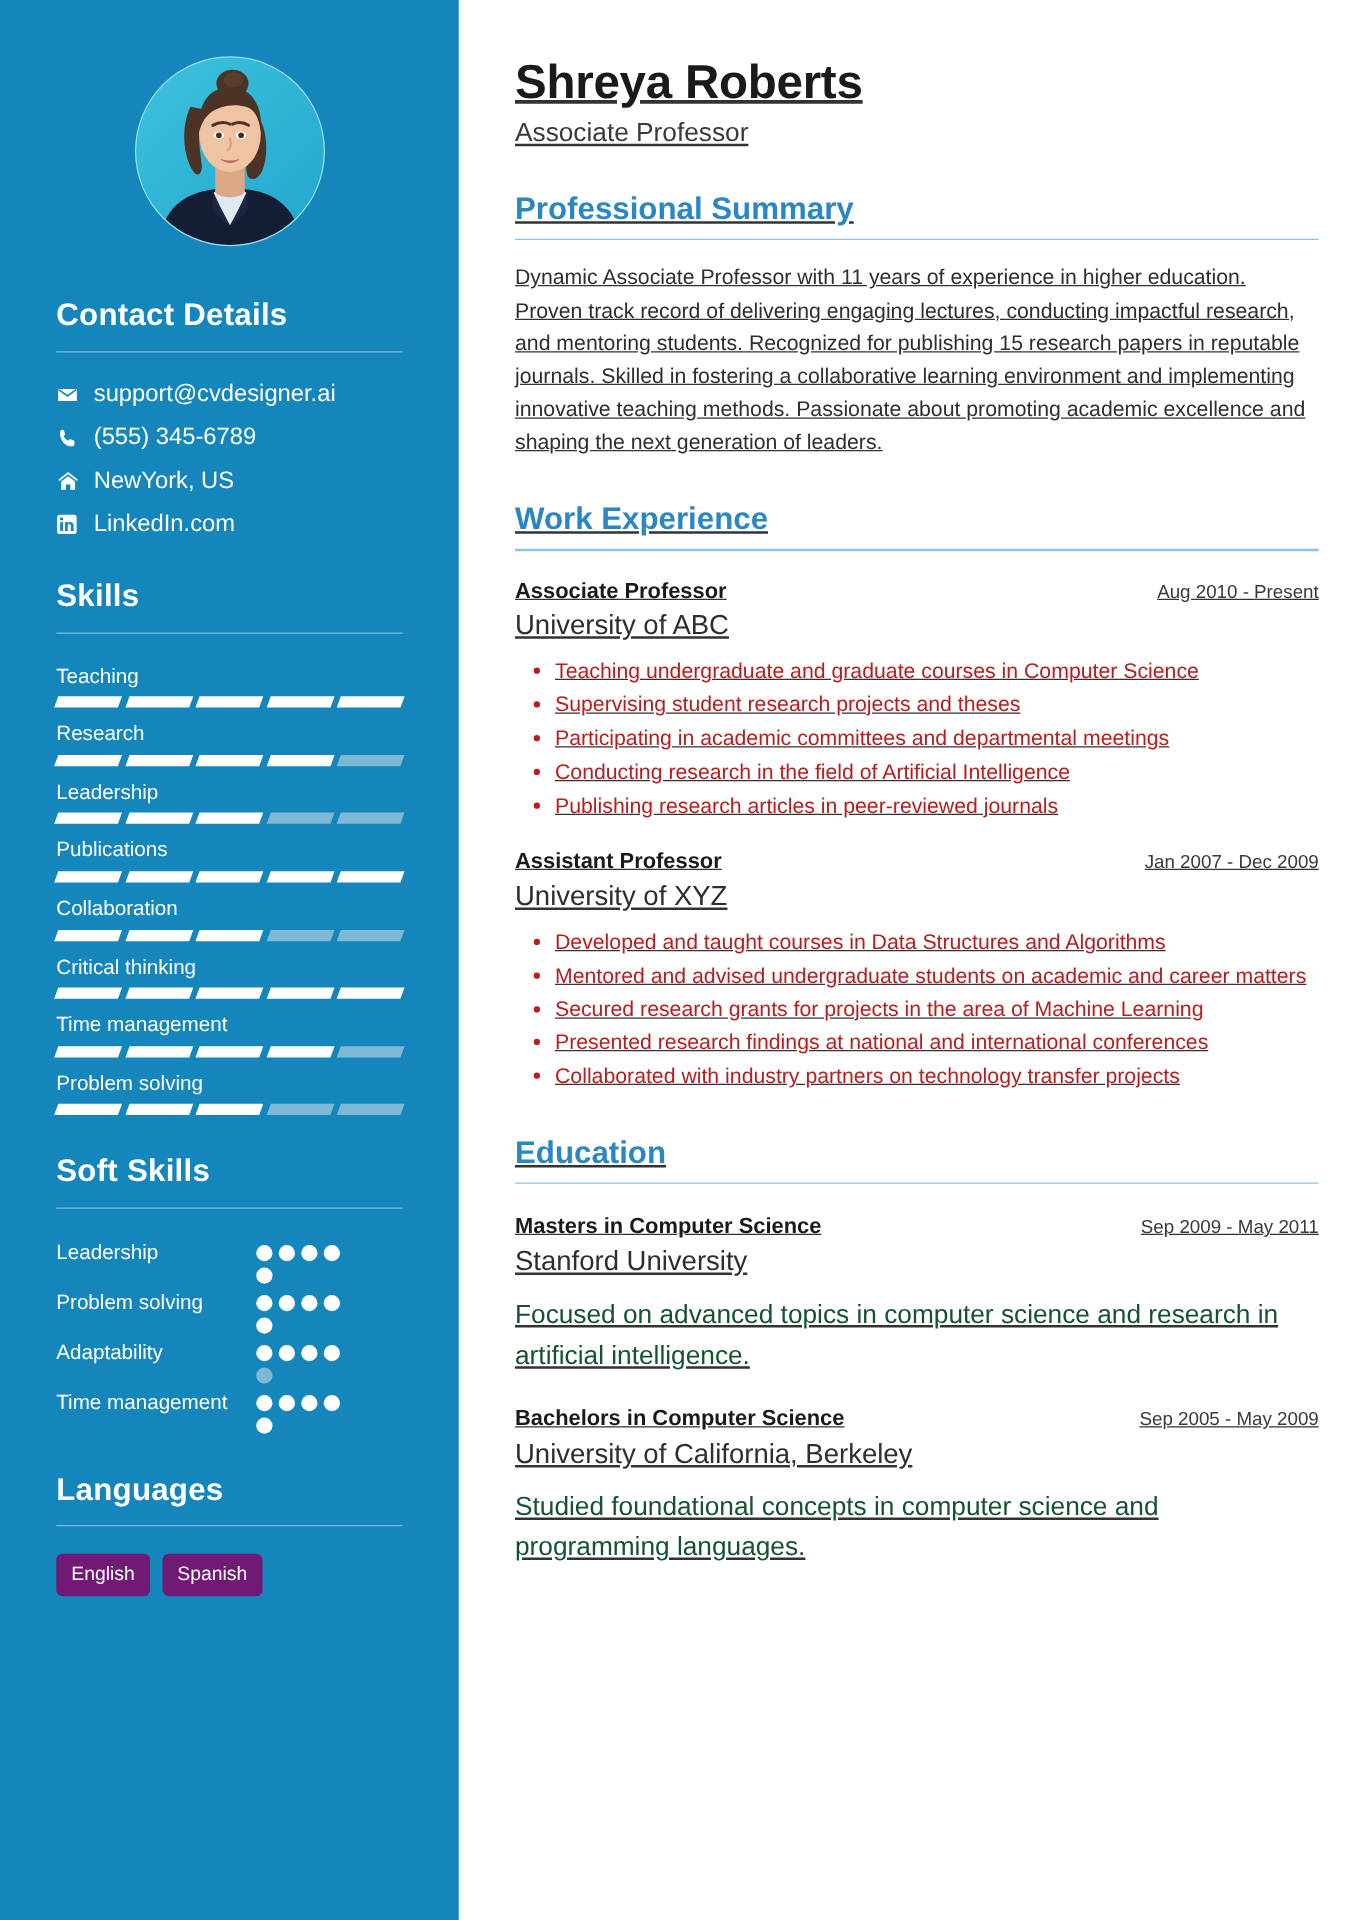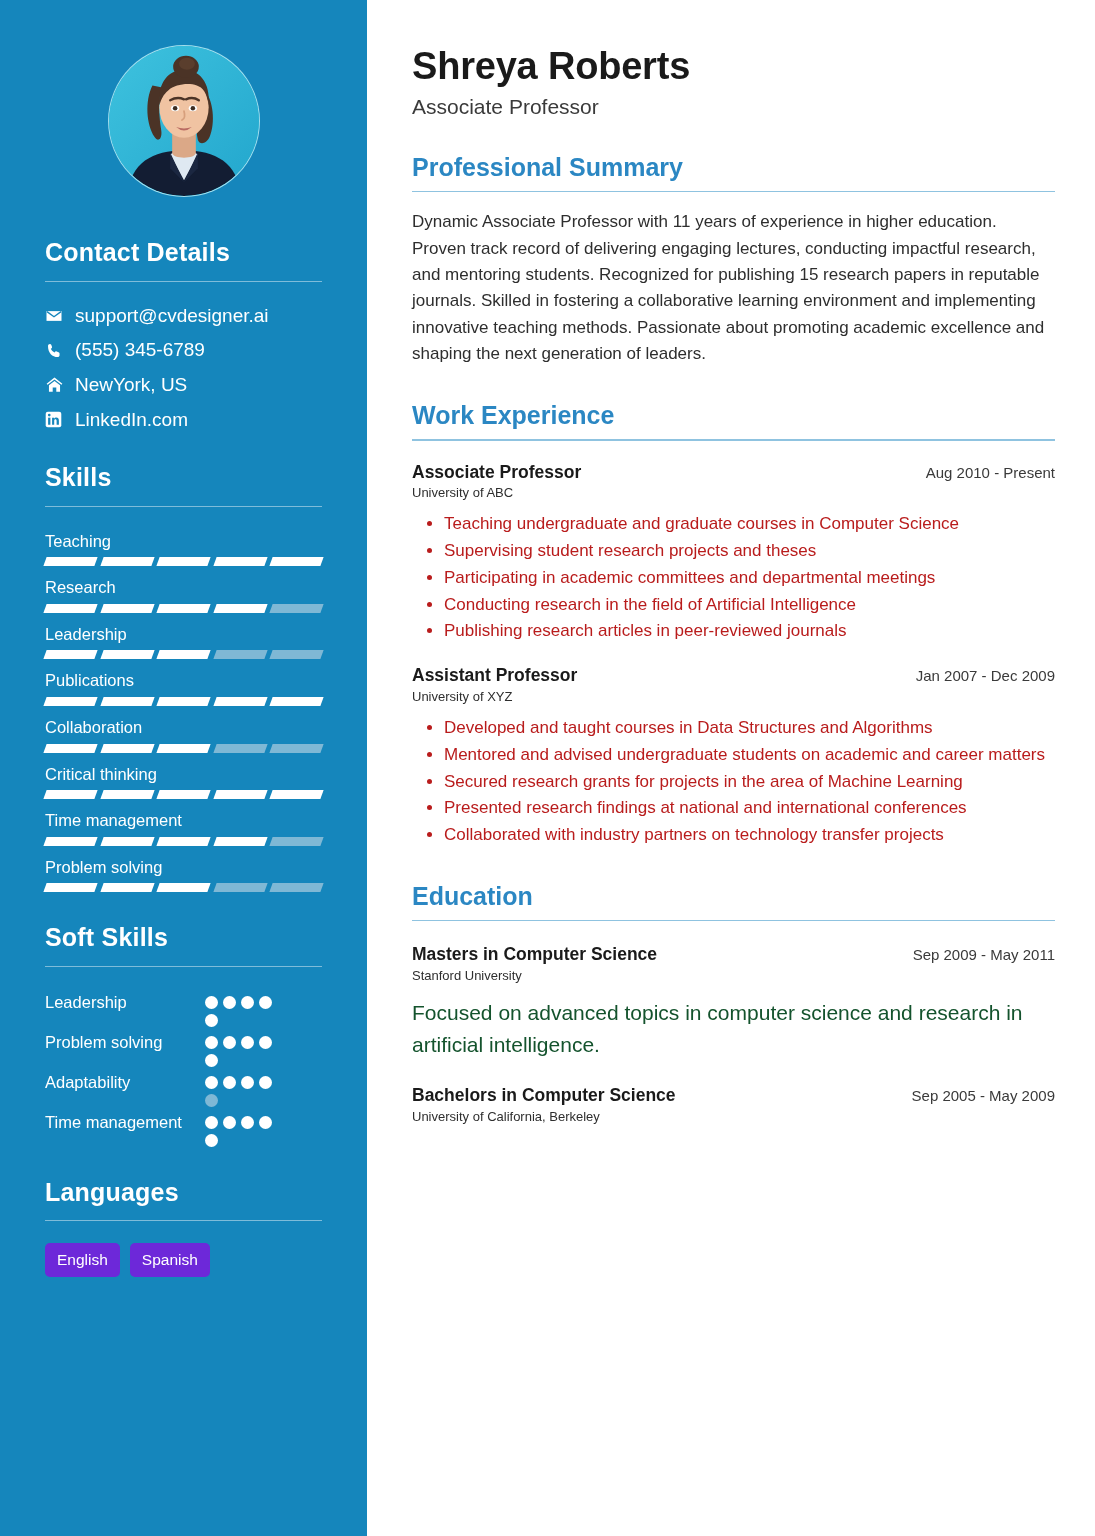--- a/index.html
+++ b/index.html
@@ -76,27 +76,27 @@
     width:82px; min-width:82px;
     display:flex; flex-wrap:wrap; gap:5px;
     padding-top:7px;
   }
   .dot { width:13px; height:13px; border-radius:50%; background:#7FB8D5; }
   .dot.on { background:#ffffff; }
 
   
   .langs { display:flex; flex-wrap:wrap; gap:10px; }
   .lang {
-    background:#6d28d9; color:#ffffff;
+    background:#701a75; color:#ffffff;
     font-size:15.5px; line-height:1;
     padding:9px 12px; border-radius:5px;
   }
 
   
-  .main { flex:1; padding:46px 40px 28px 45px; }
+  .main { flex:1; padding:46px 40px 28px 45px;text-decoration:underline; }
   .name {
     font-size:38px; font-weight:bold; color:#1a1a1a;
     line-height:1.1; letter-spacing:-.2px;
   }
   .role { font-size:21px; color:#3a3a3a; margin-top:6px; line-height:1.2; }
 
   .sec { margin-top:34px; }
   .sec-h {
     font-size:25px; font-weight:bold; color:#2B87C3; line-height:1.15;
   }
@@ -104,21 +104,21 @@
 
   .summary {
     font-size:17px; line-height:1.55; color:#2e2e2e;
     margin-top:17px;
   }
 
   .entry { margin-top:20px; }
   .entry-head { display:flex; align-items:baseline; justify-content:space-between; gap:14px; }
   .entry-title { font-size:17.5px; font-weight:bold; color:#1a1a1a; line-height:1.3; }
   .entry-date { font-size:15px; color:#3a3a3a; white-space:nowrap; line-height:1.3; }
-  .entry-org { font-size:13px; color:#2e2e2e; line-height:1.45; margin-top:1px; }
+  .entry-org { font-size:22px; color:#2e2e2e; line-height:1.45; margin-top:1px; }
   .entry-desc { font-size:21px; color:#14532d; line-height:1.55; margin-top:11px; }
 
   .bullets { margin-top:8px; padding-left:32px; }
   .bullets li {
     font-size:17px; line-height:1.52; color:#b91c1c;
     margin-bottom:1px;
   }
   .edu-entry { margin-top:22px; }
 </style>
 </head>
@@ -426,18 +426,19 @@
             </div>
             <div class="entry-org">Stanford University</div>
             <div class="entry-desc">Focused on advanced topics in computer science and research in artificial intelligence.</div>
           </div>
           <div class="edu-entry">
             <div class="entry-head">
               <div class="entry-title">Bachelors in Computer Science</div>
               <div class="entry-date">Sep 2005 - May 2009</div>
             </div>
             <div class="entry-org">University of California, Berkeley</div>
+            <div class="entry-desc">Studied foundational concepts in computer science and programming languages.</div>
           </div>
         </div>
     </section>
 
   </main>
 </div>
 
 </body></html>

